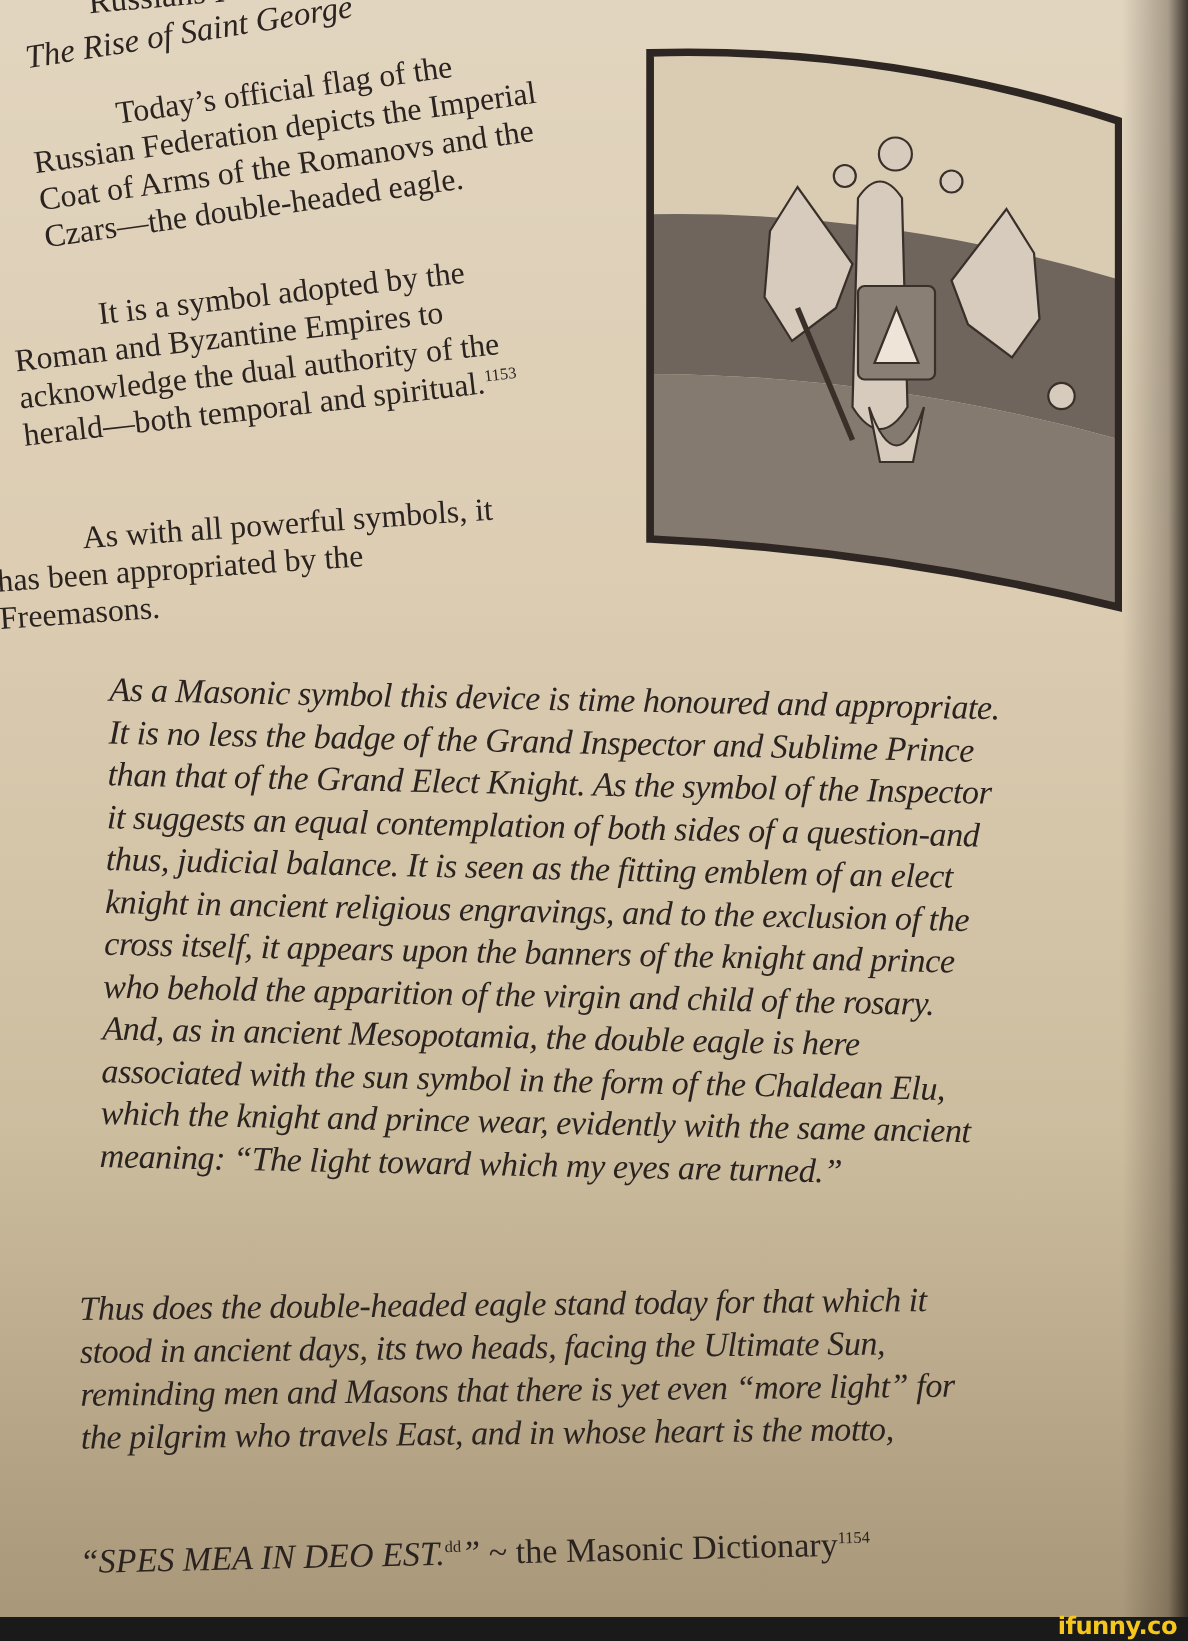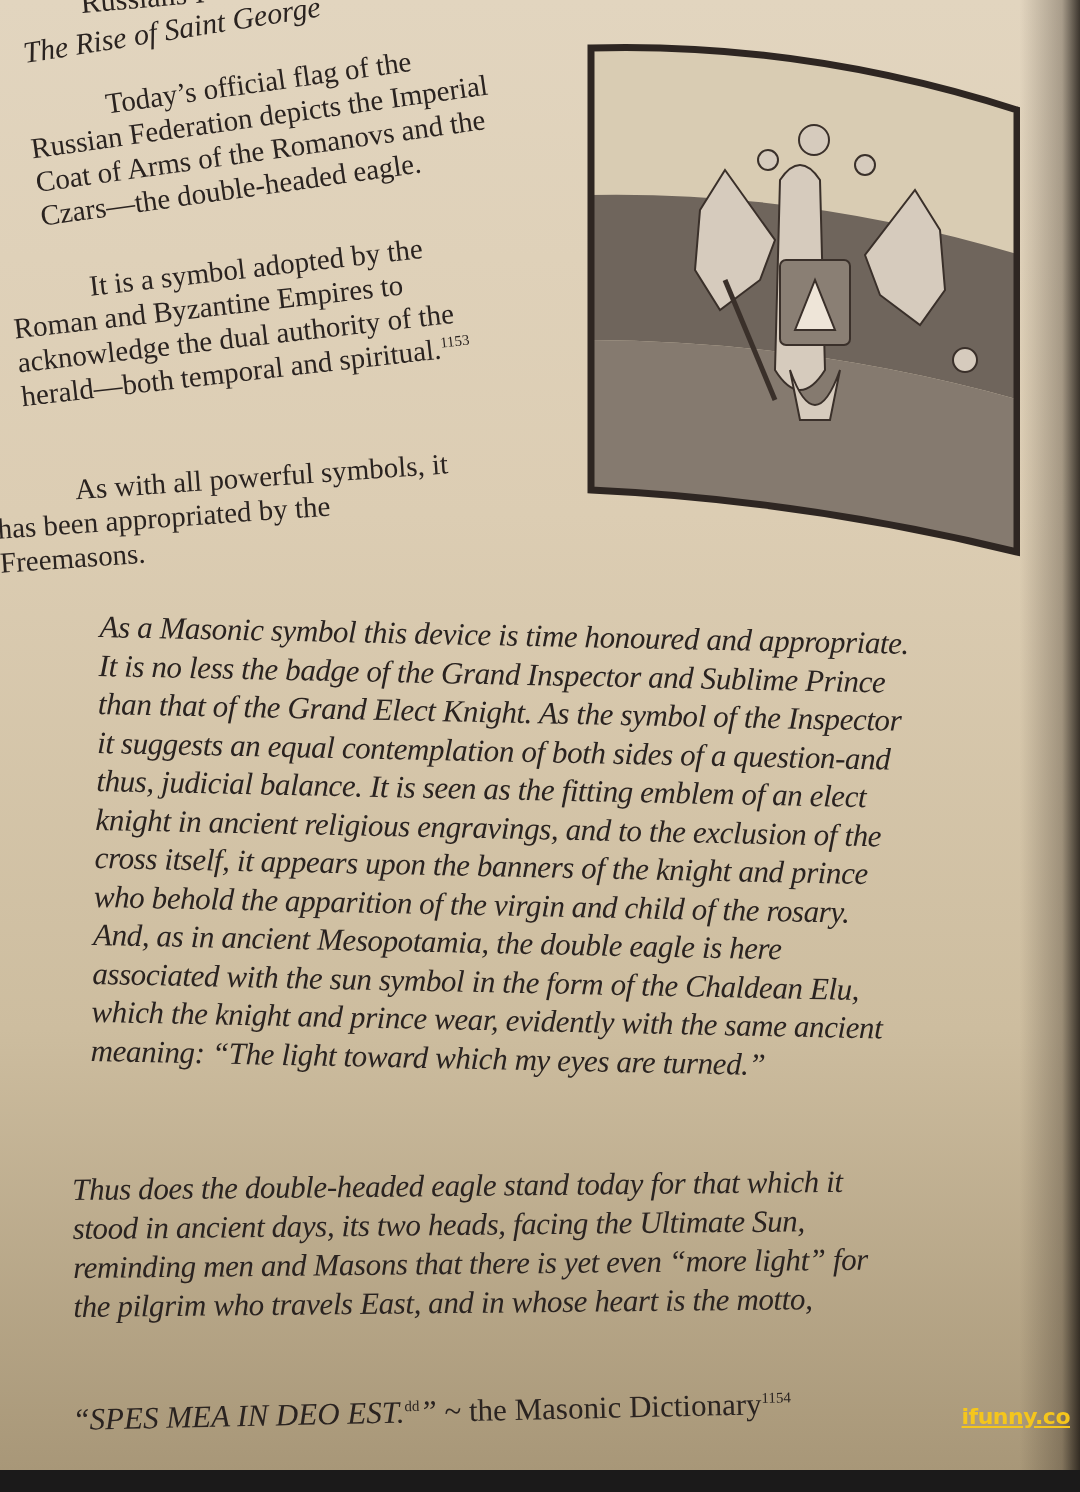--- a/index.html
+++ b/index.html
@@ -57,22 +57,22 @@
   .line { display: block; }
   .motto {
     position: absolute; left: 72px; top: 1402px; font-size: 31px; white-space: nowrap;
     transform: rotate(-1.3deg); transform-origin: left top;
   }
   .motto .latin { font-style: italic; }
   .watermark-bar {
     position: absolute; left: 0; top: 1470px; width: 1080px; height: 22px; background: #1b1a1a;
   }
   .watermark {
-    position: absolute; right: 10px; top: 1404px; font-family: "DejaVu Sans", sans-serif;
-    font-weight: bold; font-size: 22px; color: #f5c61c; letter-spacing: -0.5px; text-decoration: underline;
+    position: absolute; right: 10px; top: 1466px; font-family: "DejaVu Sans", sans-serif;
+    font-weight: bold; font-size: 22px; color: #f5c61c; letter-spacing: -0.5px;
   }
 </style>
 </head>
 <body>
 
 <div class="page">
 
   <div class="serif header-cut">Russians I</div>
 
   <div class="serif section-title">The Rise of Saint George</div>

